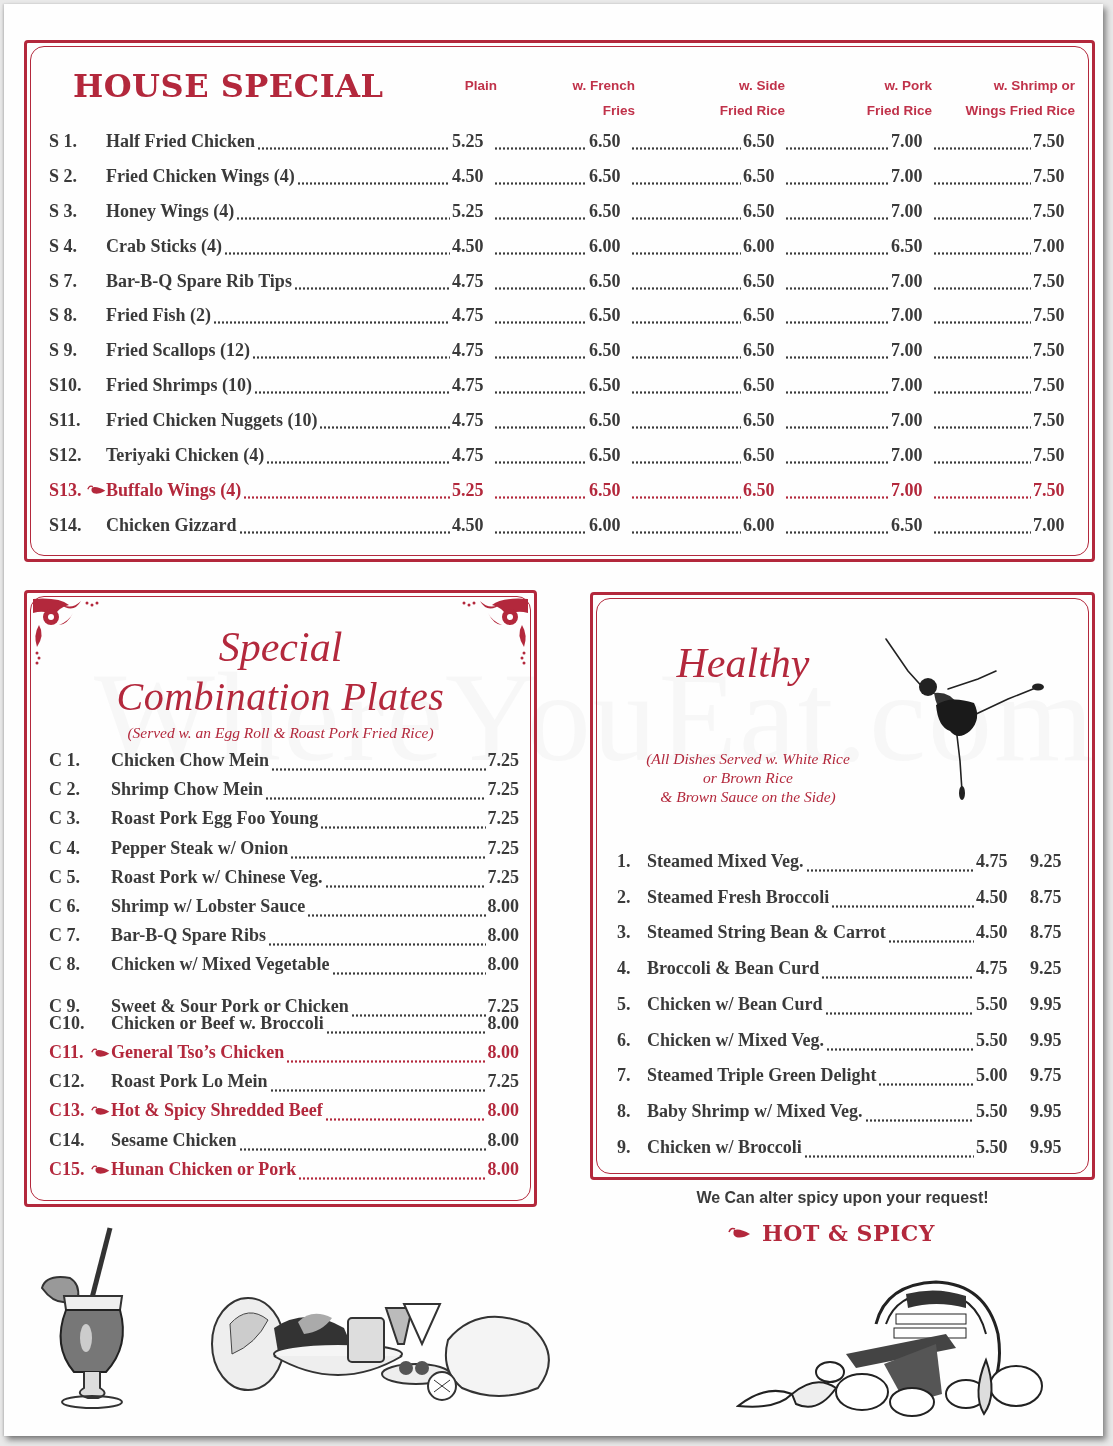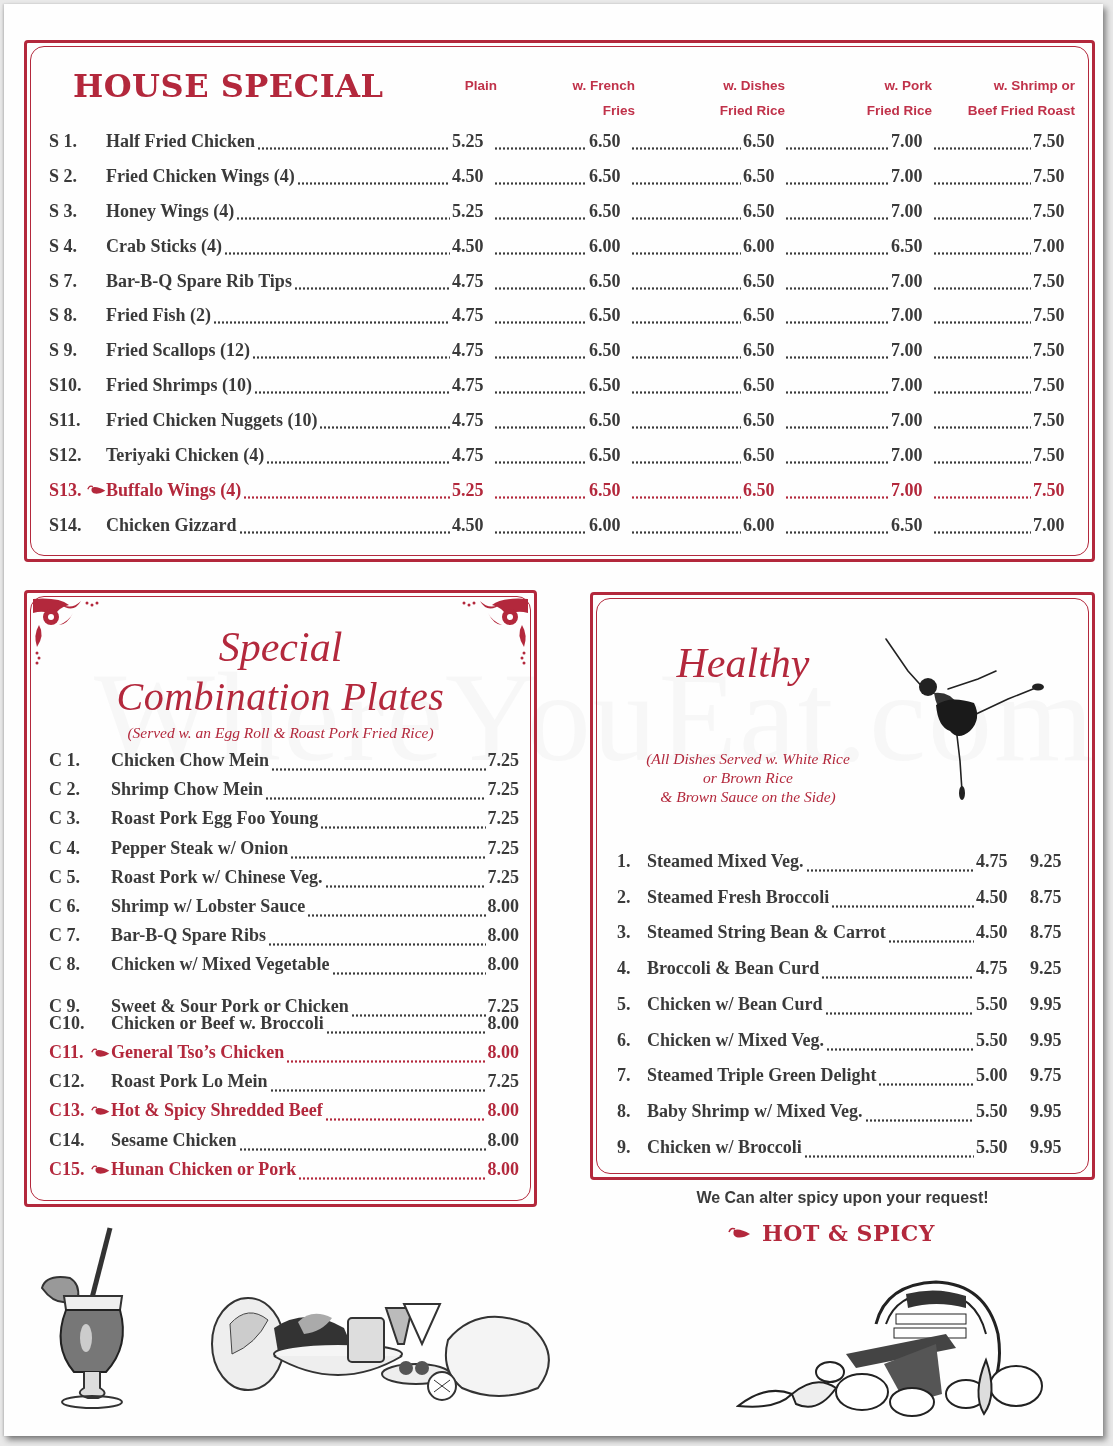--- a/index.html
+++ b/index.html
@@ -106,30 +106,30 @@
     <h1 class="house-title">HOUSE SPECIAL</h1>
 
     <div class="col-head" style="left:420px;width:50px;">
       <div>Plain</div>
     </div>
     <div class="col-head" style="left:510px;width:98px;">
       <div>w. French</div>
         <div>Fries</div>
     </div>
     <div class="col-head" style="left:650px;width:108px;">
-      <div>w. Dishes</div>
+      <div>w. Side</div>
         <div>Fried Rice</div>
     </div>
     <div class="col-head" style="left:800px;width:105px;">
       <div>w. Pork</div>
         <div>Fried Rice</div>
     </div>
     <div class="col-head" style="left:920px;width:128px;">
       <div>w. Shrimp or</div>
-        <div>Beef Fried Roast</div>
+        <div>Wings Fried Rice</div>
     </div>
 
     <div class="house-rows" id="house-rows">
         <div class="hrow">
           <span class="num">S 1.</span>
           <span class="name">Half Fried Chicken</span>
           <span class="price" style="left: 403px;">5.25</span>
           <span class="price" style="left: 540px;">6.50</span>
           <span class="price" style="left: 694px;">6.50</span>
           <span class="price" style="left: 842px;">7.00</span>

